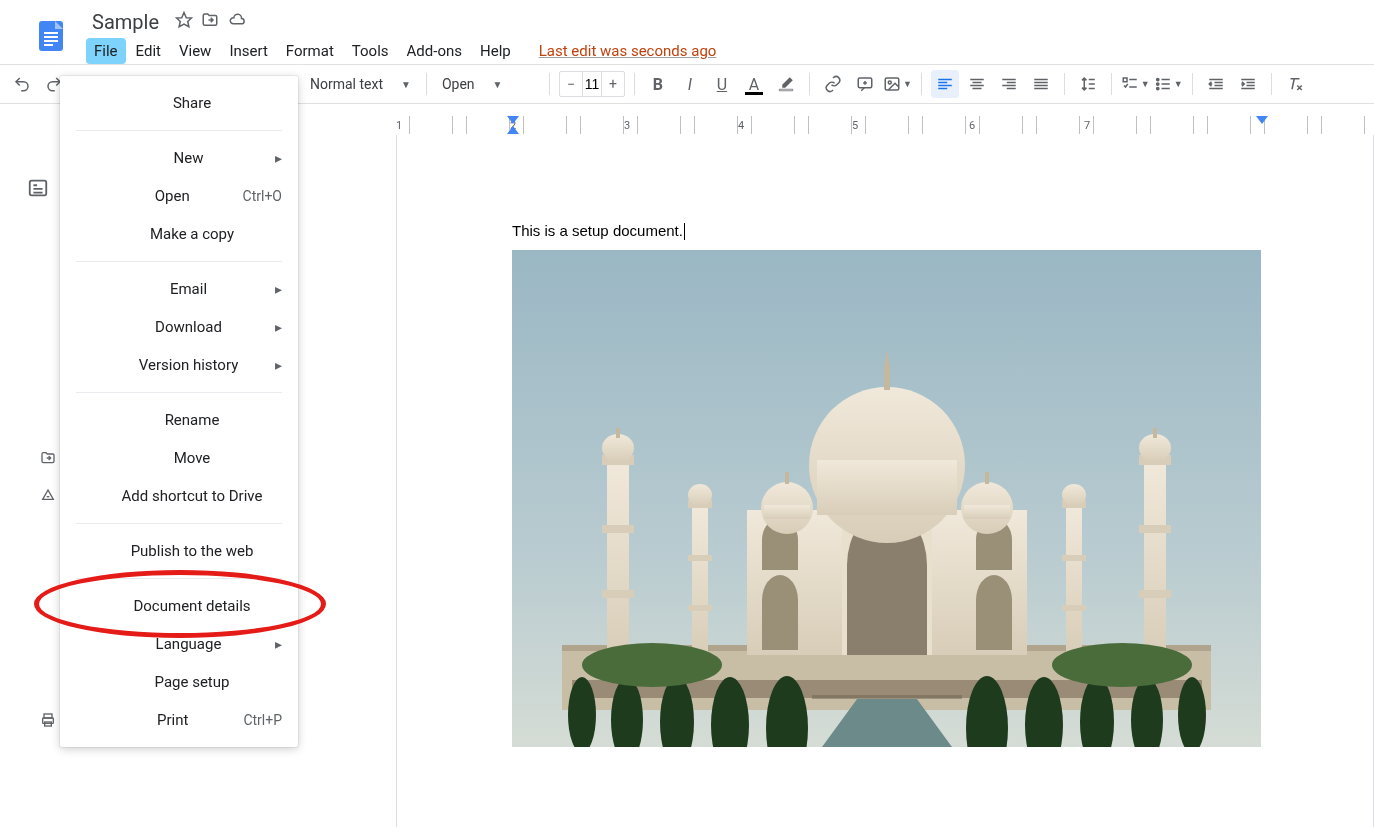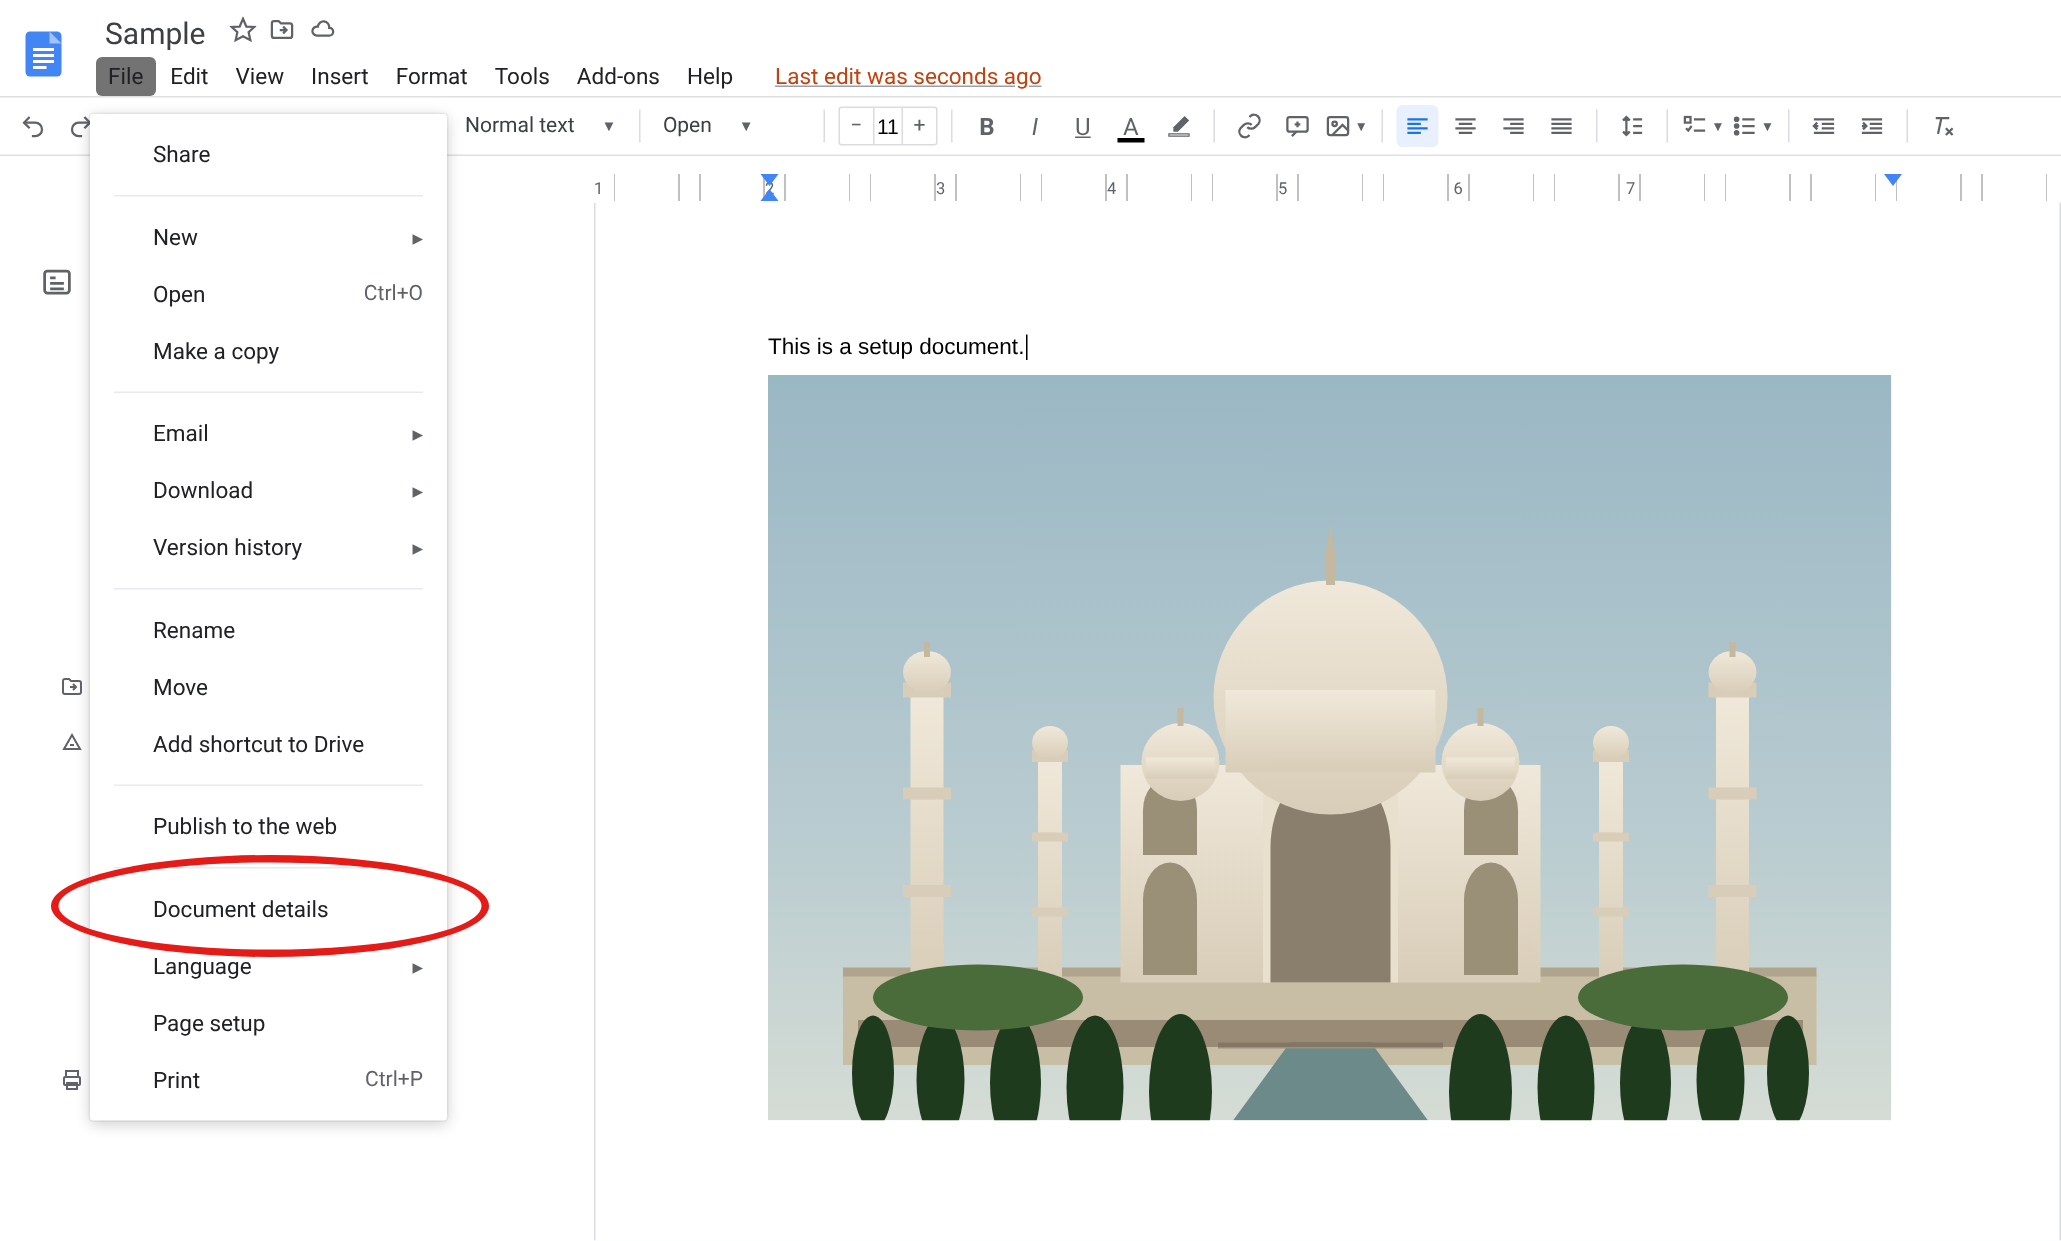--- a/index.html
+++ b/index.html
@@ -10,20 +10,21 @@
     width: 1374px;
     height: 827px;
     overflow: hidden;
     position: relative;
   }
   .header {
     display: flex;
     align-items: center;
     padding: 8px 10px 0 10px;
     height: 64px;
+    margin-left: 22px;
   }
   .docs-logo {
     width: 38px; height: 50px;
     display: flex; align-items: center; justify-content: center;
     margin-right: 16px;
   }
   .docs-logo svg { width: 36px; height: 36px; }
   .title-area { display: flex; flex-direction: column; }
   .title-row {
     display: flex; align-items: center; gap: 10px;
@@ -39,21 +40,21 @@
     display: flex; align-items: center; gap: 2px;
     height: 28px;
   }
   .menu-item {
     font-size: 15px;
     color: #202124;
     padding: 4px 8px;
     border-radius: 4px;
     cursor: pointer;
   }
-  .menu-item.active { background: #737373; }
+  .menu-item.active { background: #7dd3fc; }
   .last-edit {
     font-size: 15px;
     color: #c2410c;
     text-decoration: underline;
     text-decoration-color: #9aa0a6;
     margin-left: 18px;
     cursor: pointer;
   }
   .toolbar {
     display: flex; align-items: center;
@@ -105,20 +106,21 @@
   .dropdown-menu {
     position: absolute;
     top: 76px;
     left: 60px;
     width: 238px;
     background: #fff;
     box-shadow: 0 2px 10px rgba(0,0,0,.2), 0 0 0 1px rgba(0,0,0,.05);
     border-radius: 2px;
     padding: 8px 0;
     z-index: 100;
+    text-align: center;
   }
   .dropdown-item {
     display: flex;
     align-items: center;
     height: 38px;
     padding: 0 16px 0 16px;
     font-size: 15px;
     color: #202124;
     cursor: pointer;
     position: relative;

